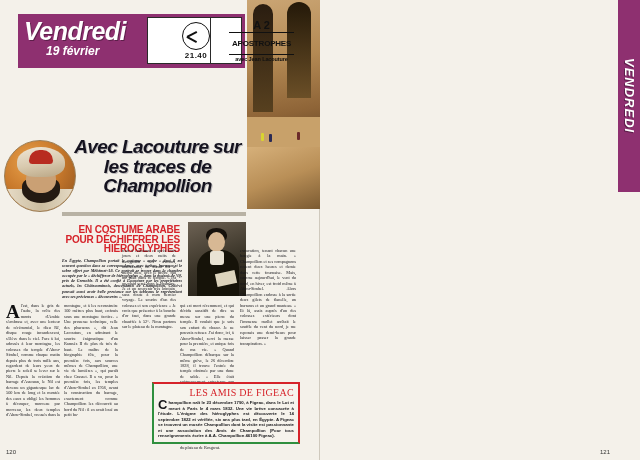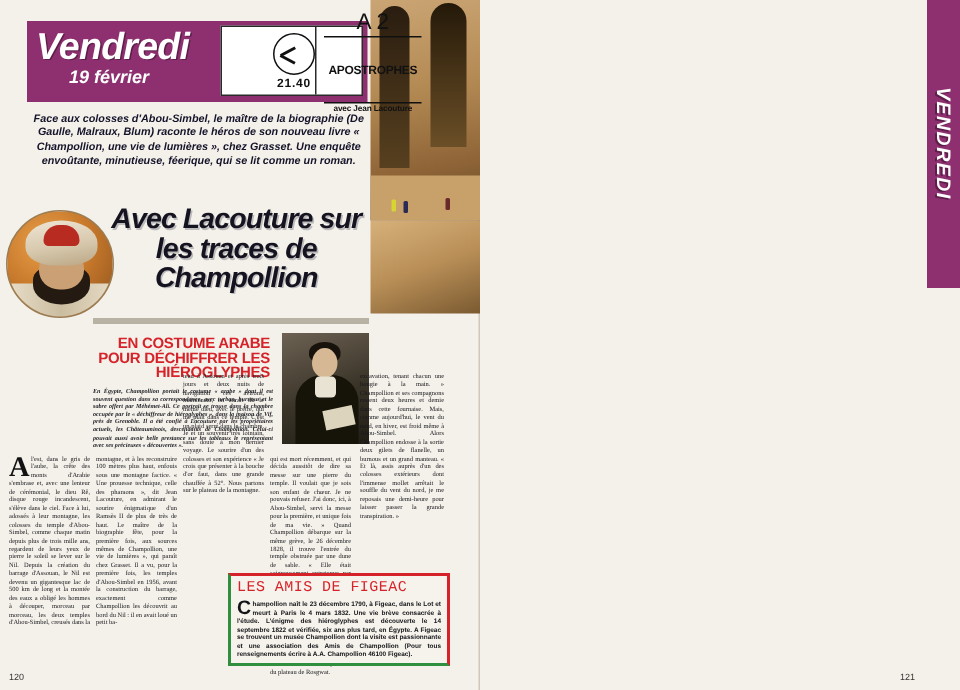--- a/index.html
+++ b/index.html
@@ -97,27 +97,27 @@
     color: #111;
     margin-top: 1px;
   }
   .chan-side {
     flex: 1; display: flex; flex-direction: column;
     align-items: center; justify-content: center;
     padding: 2px 1px;
   }
   .chan-name {
     font-family: "Liberation Sans", sans-serif;
-    font-size: 15px; font-weight: normal; color: #111;
+    font-size: 11px; font-weight: bold; color: #111;
   }
   .chan-prog {
     font-family: "Liberation Sans", sans-serif;
     font-size: 8px; font-weight: bold; color: #111;
     border-top: 1px solid #111; border-bottom: 1px solid #111;
-    padding: 17px 3px; margin: 1px 4px;
+    padding: 6px 3px; margin: 1px 17px;
     letter-spacing: -0.2px;
   }
   .chan-host {
     font-family: "Liberation Sans", sans-serif;
     font-size: 5.5px; font-weight: bold; color: #111;
     letter-spacing: -0.1px;
   }
 
   
   .intro {
@@ -272,23 +272,23 @@
     position: absolute; left: 152px; top: 382px;
     width: 148px; height: 62px;
     background: #f6f3ec;
     border-top: 2px solid #d6232a;
     border-bottom: 2px solid #2f8f3e;
     border-left: 2px solid #2f8f3e;
     border-right: 2px solid #d6232a;
     padding: 3px 4px;
   }
   .figeac-title {
-    font-family: Liberation Mono, monospace;
+    font-family: Liberation Serif, serif;
     font-size: 10px; color: #d6232a;
-    text-align: left; letter-spacing: 0.3px;
+    text-align: right; letter-spacing: 0.3px;
     margin-bottom: 2px;
   }
   .figeac-body {
     font-family: "Liberation Sans", sans-serif;
     font-weight: bold;
     font-size: 4.3px; line-height: 5.5px;
     text-align: justify; color: #141418;
   }
   .figeac-body::first-letter {
     float: left; font-size: 13px; line-height: 10px;
@@ -374,21 +374,20 @@
           <div class="clock-time">21.40</div>
         </div>
         <div class="chan-side">
           <div class="chan-name">A 2</div>
           <div class="chan-prog">APOSTROPHES</div>
           <div class="chan-host">avec Jean Lacouture</div>
         </div>
       </div>
     </div>
 
-    <div class="intro">Face aux colosses d'Abou-Simbel, le maître de la biographie (De Gaulle, Malraux, Blum) raconte le héros de son nouveau livre « Champollion, une vie de lumières », chez Grasset. Une enquête envoûtante, minutieuse, féerique, qui se lit comme un roman.</div>
 
     <div class="round-portrait">
       <div class="rp-robe"></div>
       <div class="rp-beard"></div>
       <div class="rp-face"></div>
       <div class="rp-turban"></div>
       <div class="rp-fez"></div>
     </div>
 
     <div class="headline">Avec Lacouture sur les traces de Champollion</div>

